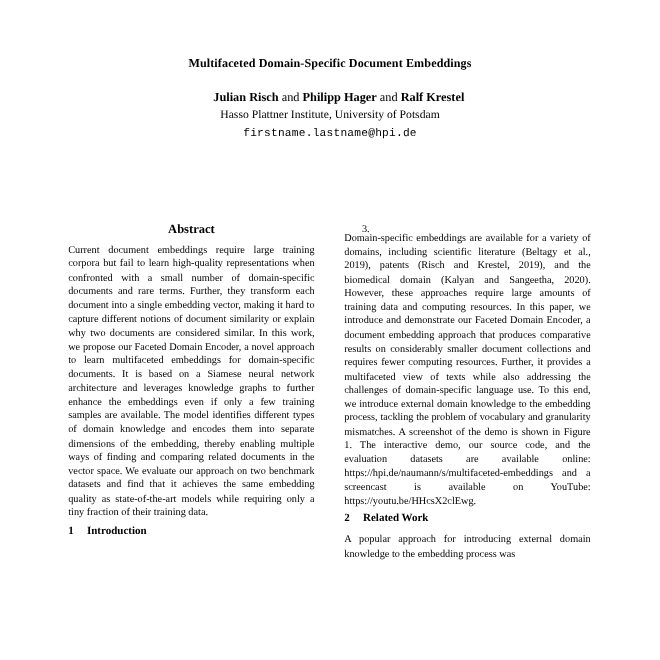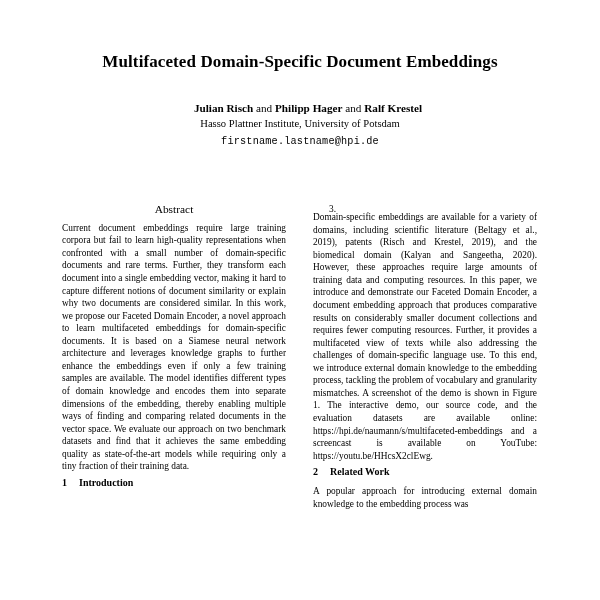--- a/index.html
+++ b/index.html
@@ -22,28 +22,28 @@
     padding: 0;
     box-sizing: border-box;
     background: #ffffff;
     overflow: hidden;
   }
   .head-block {
     padding-top: 52px;
     text-align: center;
   }
   .paper-title {
-    font-size: 17px;
+    font-size: 11px;
     font-weight: bold;
     letter-spacing: 0.1px;
     line-height: 1.2;
     margin: 0 62px;
   }
   .authors {
-    margin-top: 29px;
+    margin-top: 17px;
     font-size: 11.2px;
     line-height: 1.34;
     padding-left: 16px;
   }
   .authors .name {
     font-weight: bold;
   }
   .authors .conj {
     font-weight: normal;
   }
@@ -68,21 +68,21 @@
     gap: 27px;
     overflow: hidden;
   }
   .col {
     width: 224px;
     overflow: hidden;
   }
   .abstract-head {
     text-align: center;
     font-size: 11.4px;
-    font-weight: normal;
+    font-weight: bold;
     margin: 0 0 5px 0;
     line-height: 1.2;
   }
   p.body {
     margin: 0;
     font-size: 9.35px;
     line-height: 1.345;
     text-align: justify;
     text-justify: inter-word;
     hyphens: auto;

